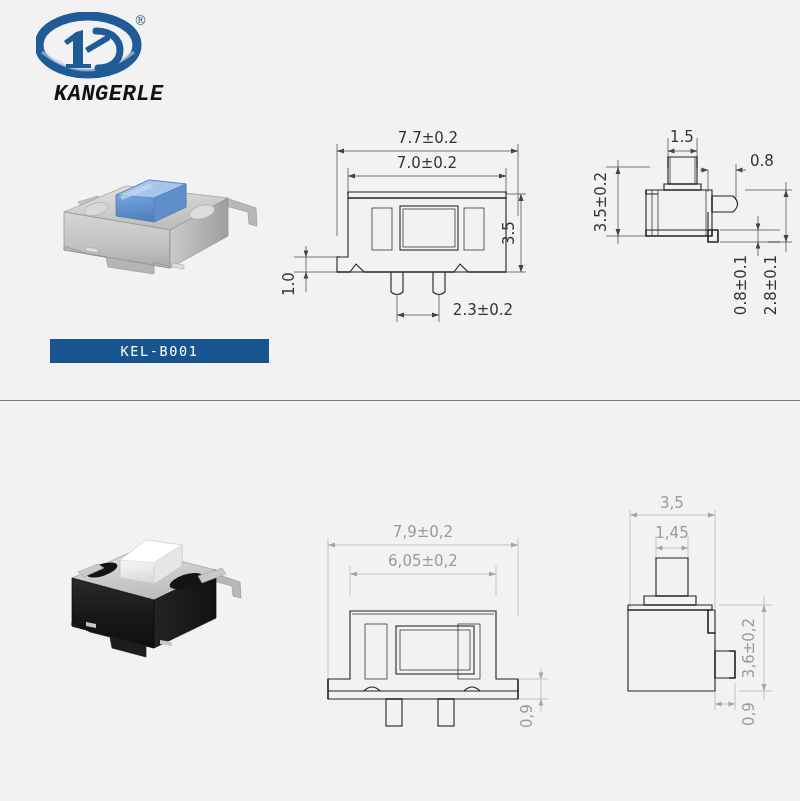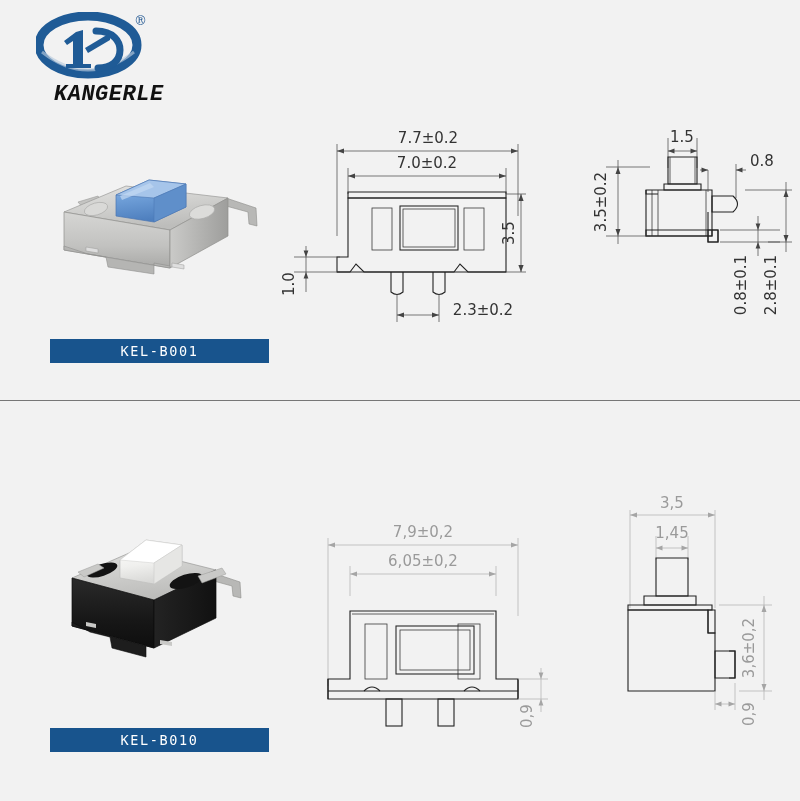--- a/index.html
+++ b/index.html
@@ -307,21 +307,20 @@
 
       <path d="M36 92 L46 94 L46 98 L36 96 Z" fill="#c9c9c7"></path>
       <path d="M110 110 L122 112 L122 116 L110 114 Z" fill="#c9c9c7"></path>
 
       <path d="M70 30 L96 10 L132 15 L132 36 L104 54 L70 48 Z" fill="url(#whiteBtn)" stroke="#c0c0be" stroke-width="0.7"></path>
       <path d="M70 30 L96 10 L132 15 L104 33 Z" fill="#ffffff" stroke="#cfcfcd" stroke-width="0.5"></path>
       <path d="M104 33 L132 15 L132 36 L104 54 Z" fill="#e6e6e4" stroke="#c6c6c4" stroke-width="0.5"></path>
     </svg>
   </div>
 
-  <div class="badge" style="left:50px;top:728px;">KEL-B010</div>
 
   <div class="drawing" style="left:308px;top:488px;margin-top:28px;">
     <svg width="260" height="230" viewBox="0 0 260 230">
 
       <line class="ext-gray" x1="20" y1="22" x2="20" y2="170"></line>
       <line class="ext-gray" x1="210" y1="22" x2="210" y2="100"></line>
       <line class="ext-gray" x1="20" y1="29" x2="210" y2="29"></line>
       <path d="M20 29 l7 -2.6 v5.2 Z" fill="#a5a5a5"></path>
       <path d="M210 29 l-7 -2.6 v5.2 Z" fill="#a5a5a5"></path>
       <text class="dim-text dim-gray" x="115" y="21" text-anchor="middle">7,9±0,2</text>

